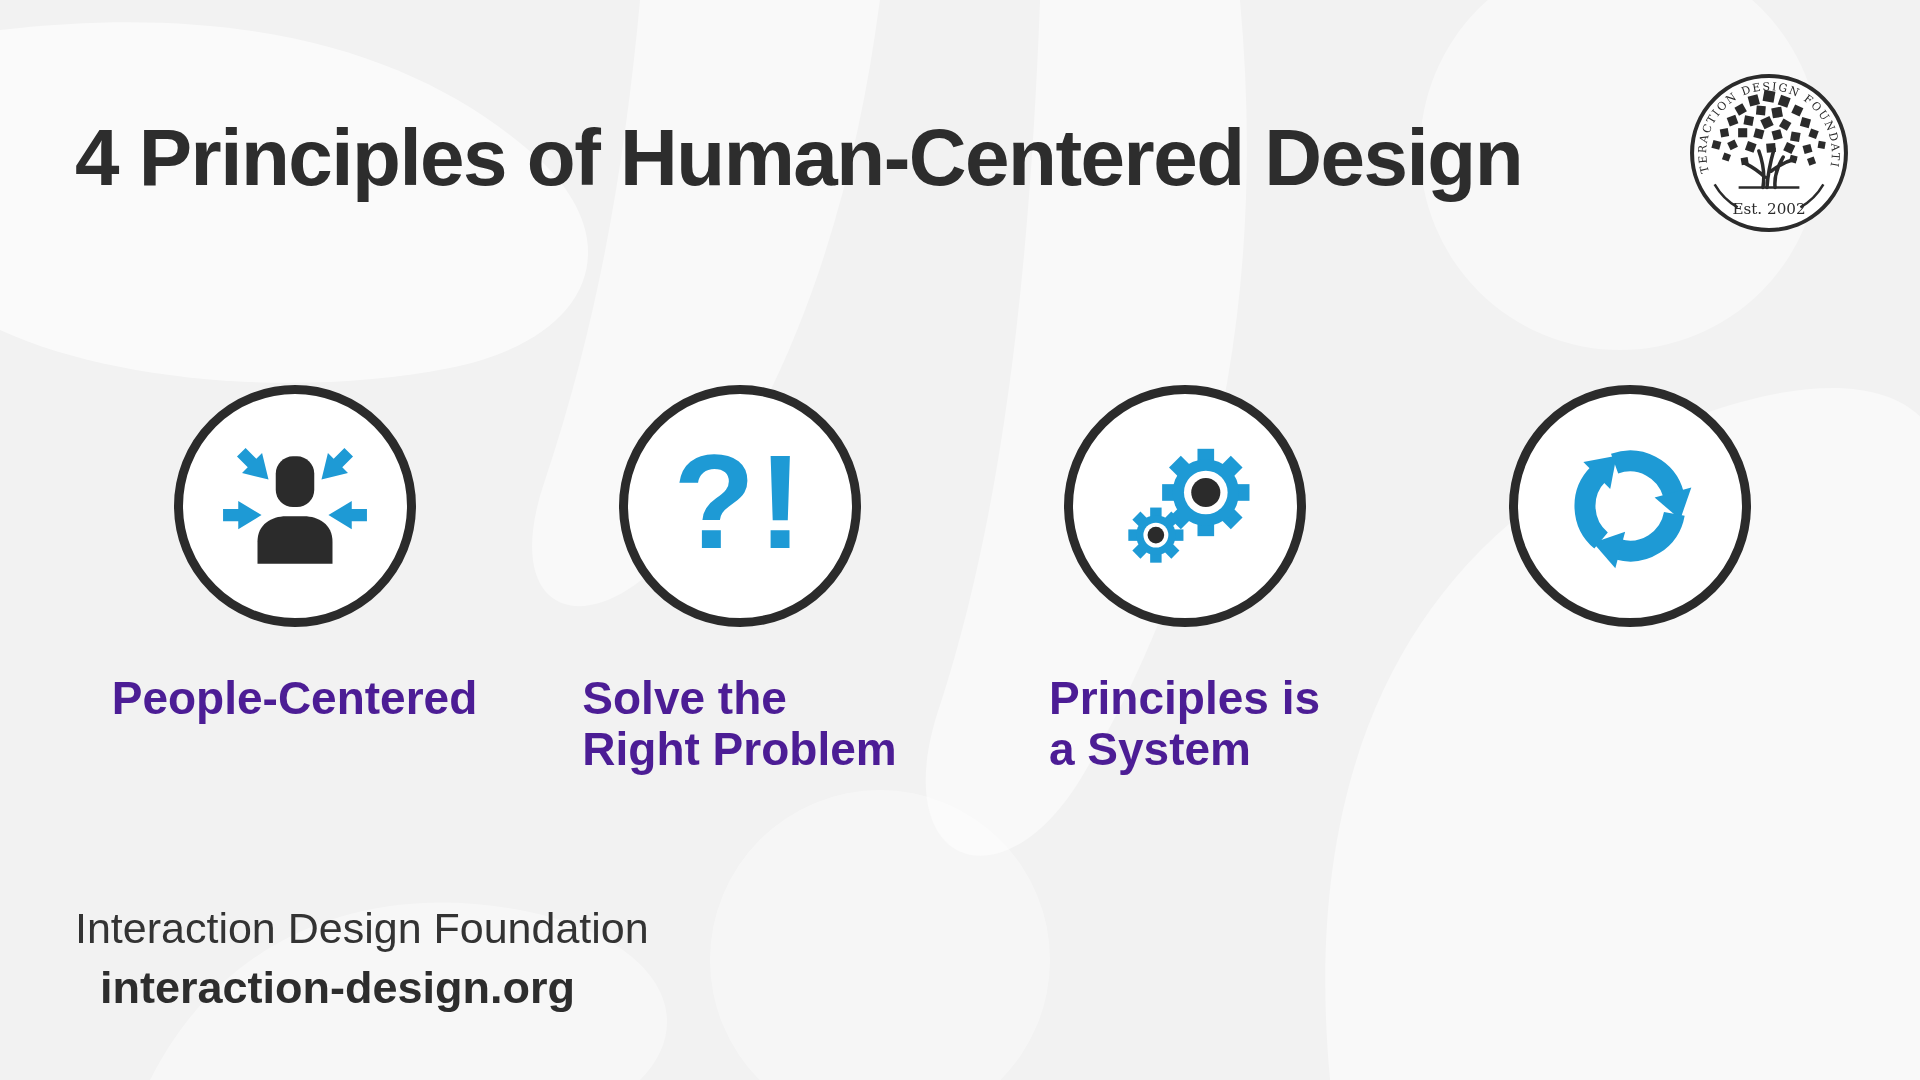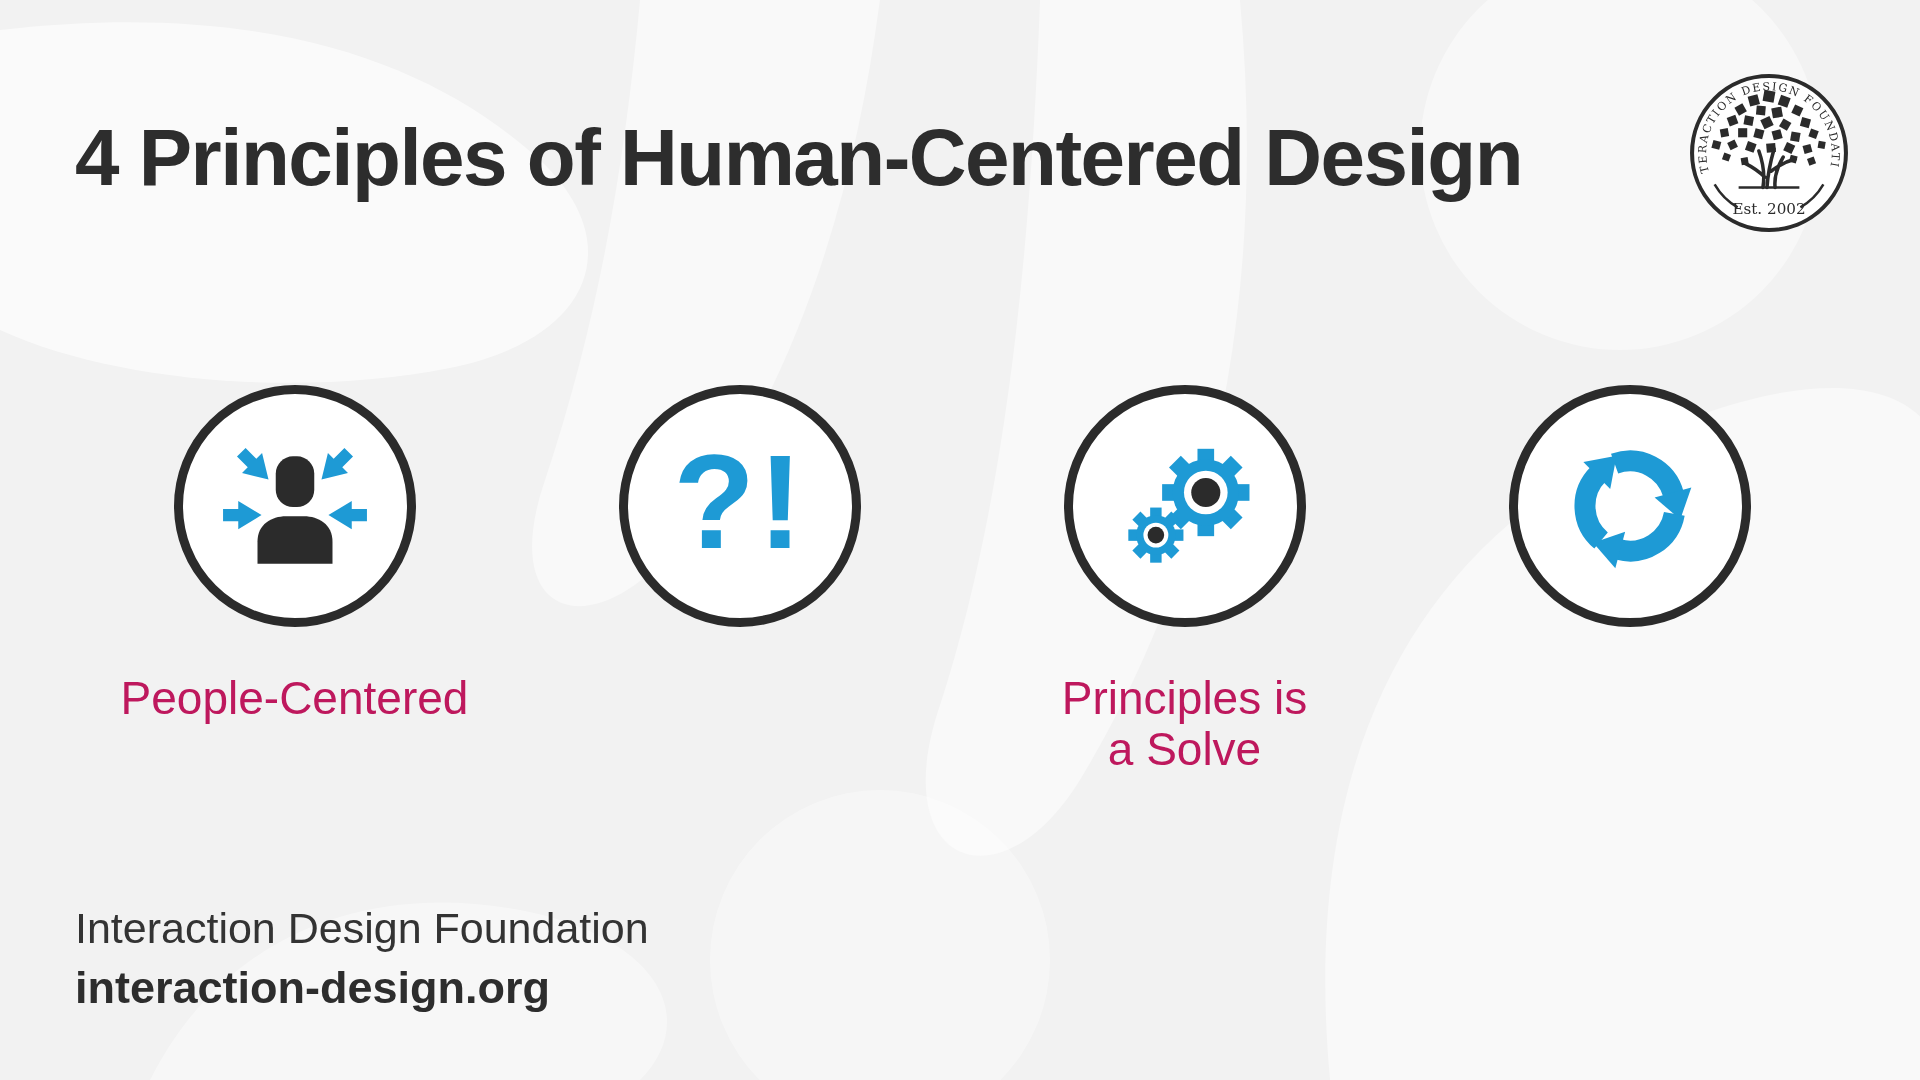--- a/index.html
+++ b/index.html
@@ -26,33 +26,33 @@
   }
   .principle{
     width:445px;display:flex;flex-direction:column;align-items:center;
   }
   .icon-circle{
     width:242px;height:242px;box-sizing:border-box;
     border:9px solid #2b2b2b;border-radius:50%;background:#ffffff;
     display:flex;align-items:center;justify-content:center;
   }
   .principle-label{
-    margin-top:46px;text-align:center;
-    font-size:46px;font-weight:400;line-height:1.1;color:#be185d;
+    margin-top:46px;text-align:left;
+    font-size:46px;font-weight:700;line-height:1.1;color:#4c1d95;
   }
   .principle-label span{display:block;}
 
   .glyph-icon{
     font-size:134px;font-weight:700;color:#1e9ad5;
     letter-spacing:3px;line-height:1;transform:translateY(-4px);
   }
 
   .footer{position:absolute;left:75px;top:903px;color:#333333;}
   .footer-org{font-size:43px;font-weight:400;line-height:1.2;}
-  .footer-url{font-size:45px;font-weight:700;line-height:1.2;margin-top:6px;color:#2d2d2d;}
+  .footer-url{font-size:45px;font-weight:700;line-height:1.2;margin-top:6px;color:#2d2d2d;margin-left:25px;}
 </style>
 </head>
 <body>
 
 <svg class="bg-pattern" width="1920" height="1080" viewBox="0 0 1920 1080" aria-hidden="true">
   <g fill="#ffffff">
     <path opacity="0.6" d="M0 30 C 260 0 430 60 540 160 C 630 245 590 340 450 368 C 310 396 120 385 0 330 Z"></path>
     <path opacity="0.5" d="M640 0 L880 0 C 855 190 800 380 680 540 C 600 645 495 625 545 480 C 600 315 625 160 640 0 Z"></path>
     <path opacity="0.5" d="M1040 0 L1240 0 C 1265 270 1225 540 1080 780 C 1000 910 885 865 940 705 C 1005 505 1030 260 1040 0 Z"></path>
     <path opacity="0.5" d="M1330 1080 C 1300 760 1410 520 1700 415 C 1910 340 1990 430 1920 570 L1920 1080 Z"></path>
@@ -132,20 +132,24 @@
       <div class="principle-label">
         <span>People-Centered</span>
         <span></span>
       </div>
     </div>
 
     <div class="principle">
       <div class="icon-circle">
         <div class="glyph-icon">?!</div>
       </div>
+      <div class="principle-label">
+        <span>Solve the</span>
+        <span>Right Problem</span>
+      </div>
     </div>
 
     <div class="principle">
       <div class="icon-circle">
         <svg width="156" height="156" viewBox="0 0 150 150">
           <g>
             <g fill="#1e9ad5">
               <rect x="87" y="20" width="16" height="16" transform="rotate(0 95 62)"></rect>
               <rect x="87" y="20" width="16" height="16" transform="rotate(45 95 62)"></rect>
               <rect x="87" y="20" width="16" height="16" transform="rotate(90 95 62)"></rect>
@@ -171,21 +175,21 @@
               <rect x="41.5" y="76.5" width="11" height="11" transform="rotate(315 47 103)"></rect>
               <circle cx="47" cy="103" r="19"></circle>
             </g>
             <circle cx="47" cy="103" r="12" fill="#ffffff"></circle>
             <circle cx="47" cy="103" r="8" fill="#2b2b2b"></circle>
           </g>
         </svg>
       </div>
       <div class="principle-label">
         <span>Principles is</span>
-        <span>a Solve</span>
+        <span>a System</span>
       </div>
     </div>
 
     <div class="principle">
       <div class="icon-circle">
         <svg width="150" height="150" viewBox="0 0 150 150">
           <g id="cycleSeg" fill="#1e9ad5" stroke="none">
             <path d="M59.6 32.7 A45 45 0 0 1 118.5 63.4" fill="none" stroke="#1e9ad5" stroke-width="21"></path>
             <polygon points="-2,-19 26,0 -2,19" transform="translate(118.5 63.4) rotate(75)"></polygon>
           </g>

